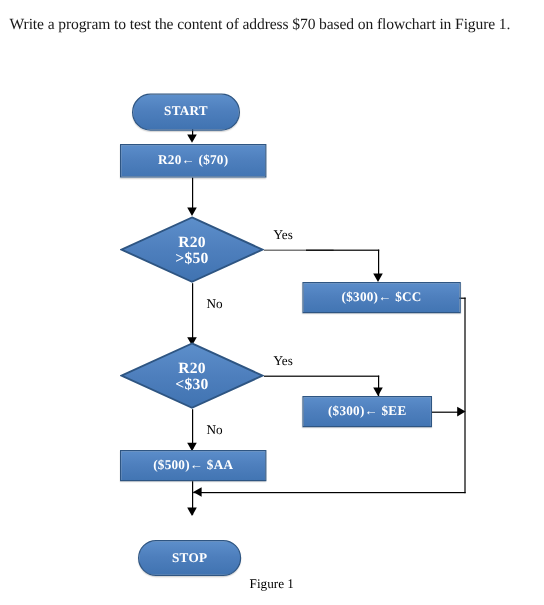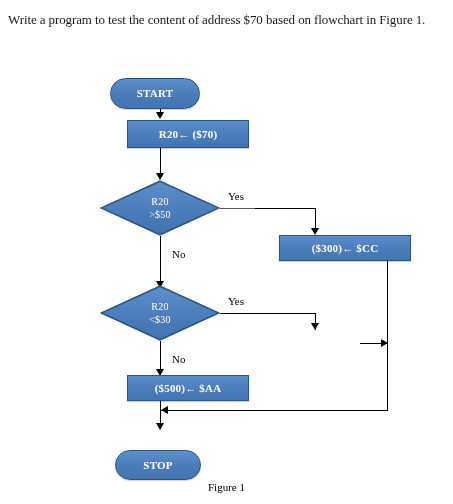--- a/index.html
+++ b/index.html
@@ -57,21 +57,20 @@
     border: 1.6px solid #2e5582;
     border-radius: 999px;
     box-shadow: 0 1px 1px rgba(0,0,0,0.18);
     margin-top: 20px;
   }
 
   .process {
     background: linear-gradient(180deg, #5b8dca 0%, #4e7fbd 48%, #4275b3 100%);
     border: 1.6px solid #2e5582;
     box-shadow: 0 1px 1px rgba(0,0,0,0.18);
-    margin-left: 27px;
   }
 
   .decision-wrap {
     position: absolute;
     z-index: 3;
   }
   .decision-shape {
     position: absolute;
     left: 0; top: 0;
     width: 100%; height: 100%;
@@ -80,22 +79,22 @@
     position: absolute;
     left: 0;
     top: 0;
     width: 100%;
     height: 100%;
     display: flex;
     flex-direction: column;
     align-items: center;
     justify-content: center;
     color: #ffffff;
-    font-size: 10px;
-    font-weight: normal;
+    font-size: 13px;
+    font-weight: bold;
     line-height: 13px;
     letter-spacing: 0.2px;
     pointer-events: none;
   }
 
   
   .line-v {
     position: absolute;
     width: 0;
     border-left: 1.5px solid #000000;
@@ -221,20 +220,23 @@
       <span>R20</span>
       <span>&lt;$30</span>
     </div>
   </div>
 
   <div class="line-h" style="left:220px; top:272.5px; width:96px;"></div>
   <div class="line-v" style="left:315px; top:272.5px; height:17px;"></div>
   <div class="arrow-down" style="left:310.5px; top:283px;"></div>
   <div class="edge-label" style="left:228px; top:255px;">Yes</div>
 
+  <div class="node process" style="left:252px; top:290px; width:108px; height:26px;">
+    <span>($300)← $EE</span>
+  </div>
 
   <div class="line-v" style="left:160px; top:301px; height:33px;"></div>
   <div class="arrow-down" style="left:155.5px; top:329px;"></div>
   <div class="edge-label" style="left:172px; top:313px;">No</div>
 
   <div class="node process" style="left:100px; top:335px; width:122px; height:26px;">
     <span>($500)← $AA</span>
   </div>
 
   <div class="line-v" style="left:160px; top:361px; height:28px;"></div>

